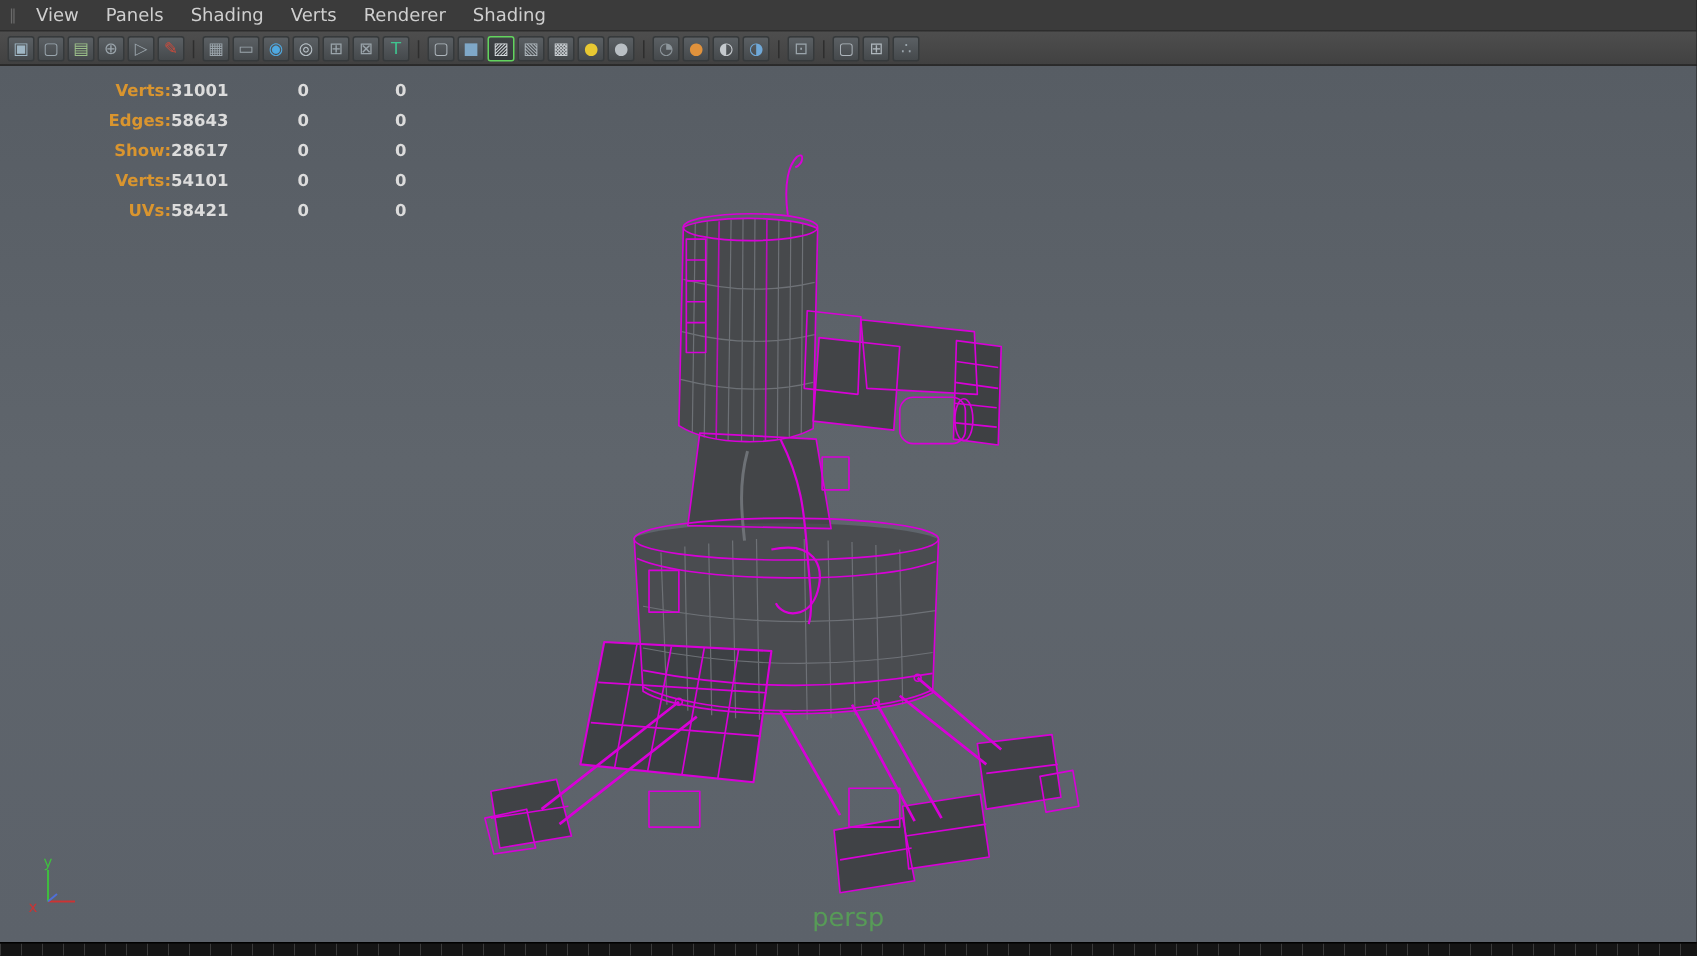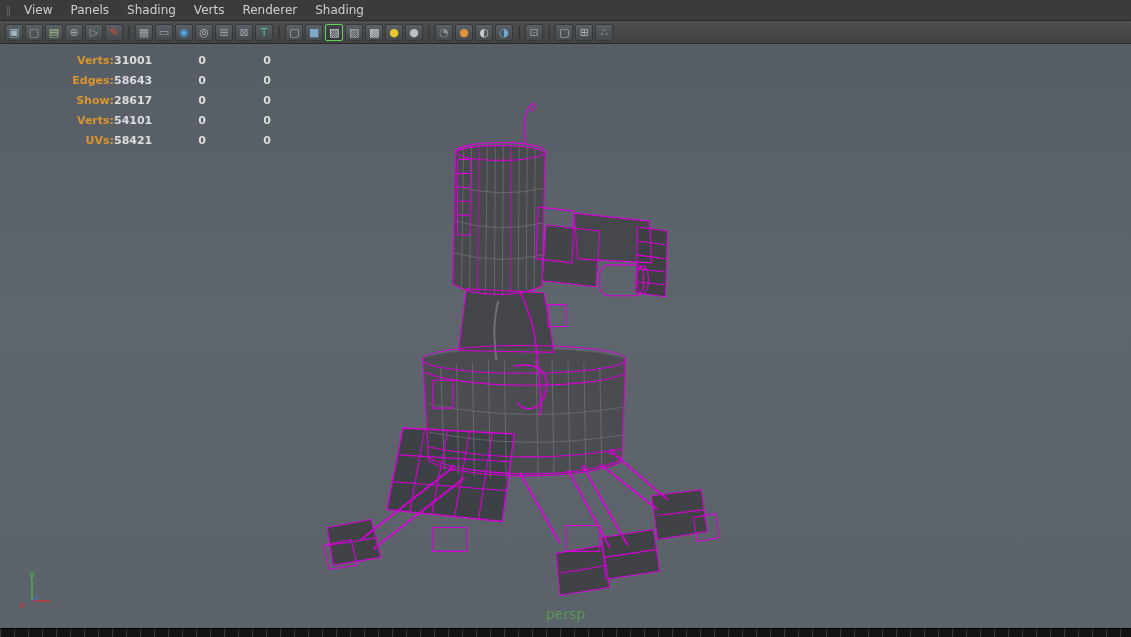--- a/index.html
+++ b/index.html
@@ -28,21 +28,21 @@
   .viewport{position:relative;flex:1;background:linear-gradient(180deg,#575d64 0%,#5f656c 45%,#5c626a 100%);}
   .hud{position:absolute;top:6px;left:22px;font-size:11px;font-weight:bold;}
   .hud-row{display:flex;height:20px;align-items:center;}
   .hud-label{width:92px;color:#d9952f;text-align:right;}
   .hud-total{width:30px;color:#dcdcdc;text-align:right;}
   .hud-col2{width:62px;color:#dcdcdc;text-align:right;}
   .hud-col3{width:65px;color:#dcdcdc;text-align:right;}
 
   .model-svg{position:absolute;inset:0;width:100%;height:100%;}
   .persp-label{position:absolute;left:0;right:0;bottom:6px;text-align:center;
-               color:#579b57;font-size:14px;}
+               color:#579b57;font-size:17px;}
   .axis-svg{position:absolute;left:16px;bottom:16px;}
 
   
   .timestrip{height:8px;background:#141414;
      background-image:repeating-linear-gradient(90deg,#3a3a3a 0 1px,#141414 1px 14px);
      border-top:1px solid #000;}
 </style>
 </head>
 <body>
 

